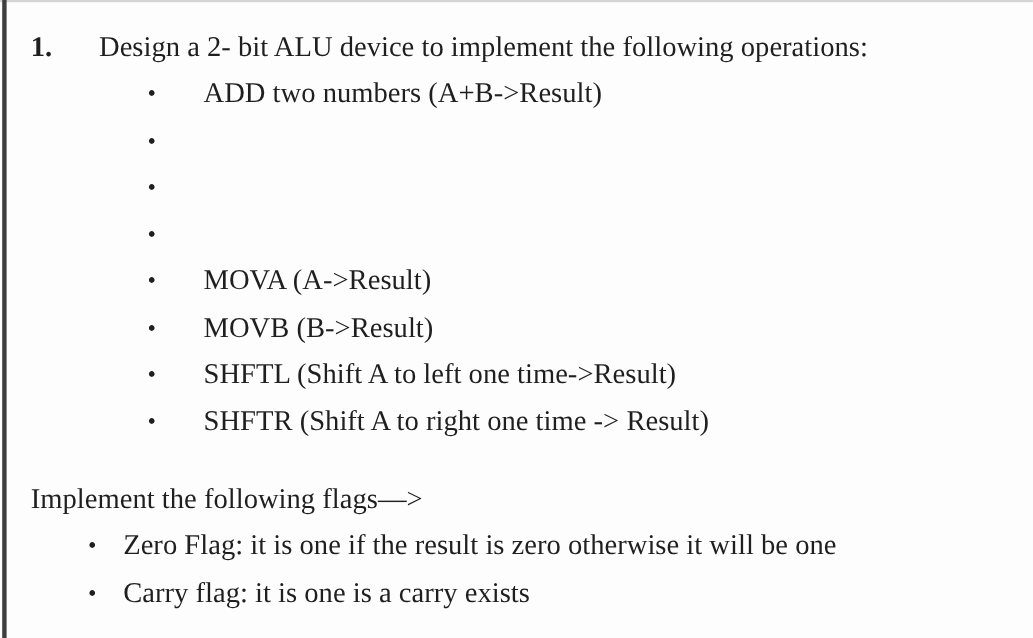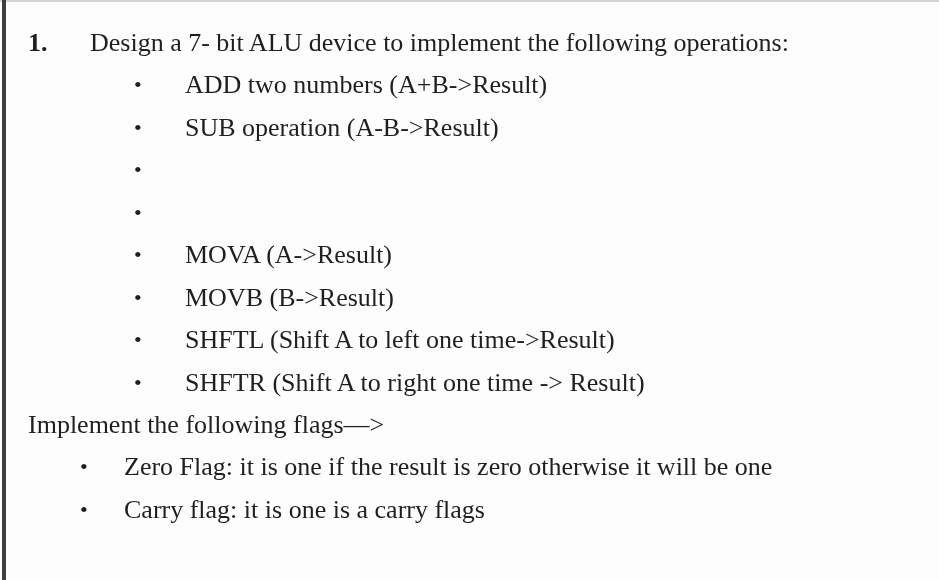--- a/index.html
+++ b/index.html
@@ -63,54 +63,54 @@
   ul.ops .bullet {
     flex: 0 0 auto;
     margin-left: 106px;
     width: 14px;
     font-size: 22px;
   }
   ul.ops .item-text {
     margin-left: 37px;
   }
   .flags-heading {
+    margin-top: 29px;
     white-space: nowrap;
   }
   ul.flags .bullet {
     flex: 0 0 auto;
     margin-left: 52px;
     width: 14px;
     font-size: 22px;
   }
   ul.flags .item-text {
-    margin-left: 30px;
+    margin-left: 18px;
   }
 </style>
 </head>
 <body>
 
 <div class="page">
   <div class="edge-top"></div>
   <div class="edge-left"></div>
 
   <div class="content">
 
     <div class="question-line">
       <span class="question-number">1.</span>
-      <span class="question-prompt">Design a 7- bit ALU device to implement the following operations:</span>
+      <span class="question-prompt">Design a 2- bit ALU device to implement the following operations:</span>
     </div>
 
     <ul class="ops">
       <li>
         <span class="bullet">•</span>
         <span class="item-text">ADD two numbers (A+B-&gt;Result)</span>
       </li>
       <li>
         <span class="bullet">•</span>
-        <span class="item-text">SUB operation (A-B-&gt;Result)</span>
       </li>
       <li>
         <span class="bullet">•</span>
       </li>
       <li>
         <span class="bullet">•</span>
       </li>
       <li>
         <span class="bullet">•</span>
         <span class="item-text">MOVA (A-&gt;Result)</span>
@@ -131,18 +131,18 @@
 
     <div class="flags-heading">Implement the following flags—&gt;</div>
 
     <ul class="flags">
       <li>
         <span class="bullet">•</span>
         <span class="item-text">Zero Flag: it is one if the result is zero otherwise it will be one</span>
       </li>
       <li>
         <span class="bullet">•</span>
-        <span class="item-text">Carry flag: it is one is a carry flags</span>
+        <span class="item-text">Carry flag: it is one is a carry exists</span>
       </li>
     </ul>
 
   </div>
 </div>
 
 </body></html>

